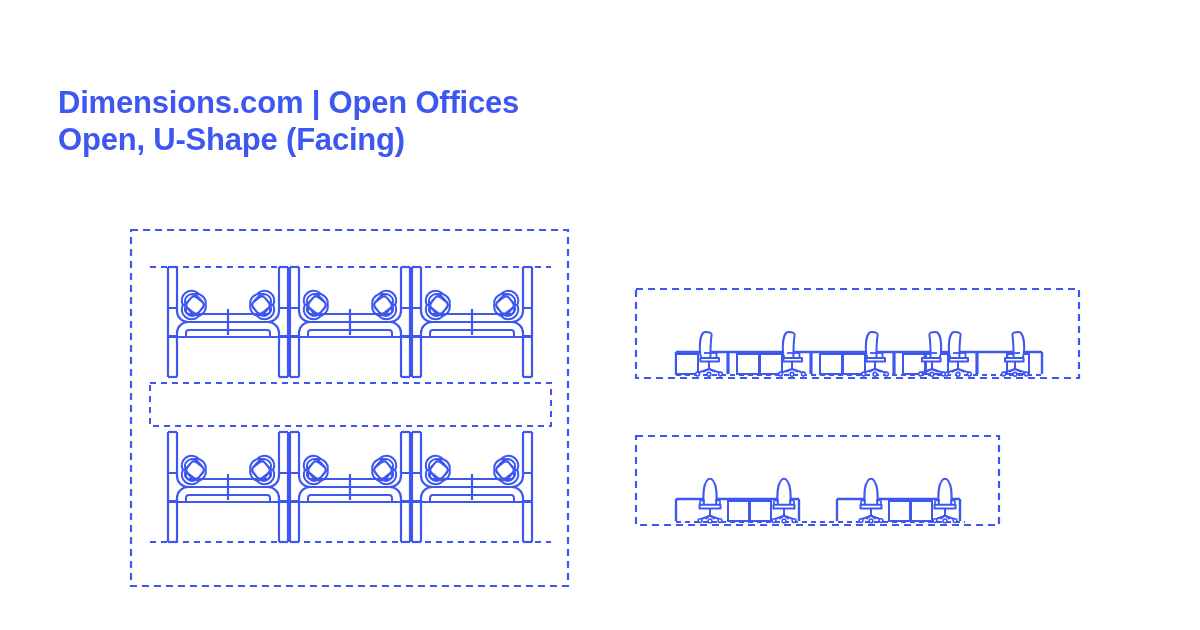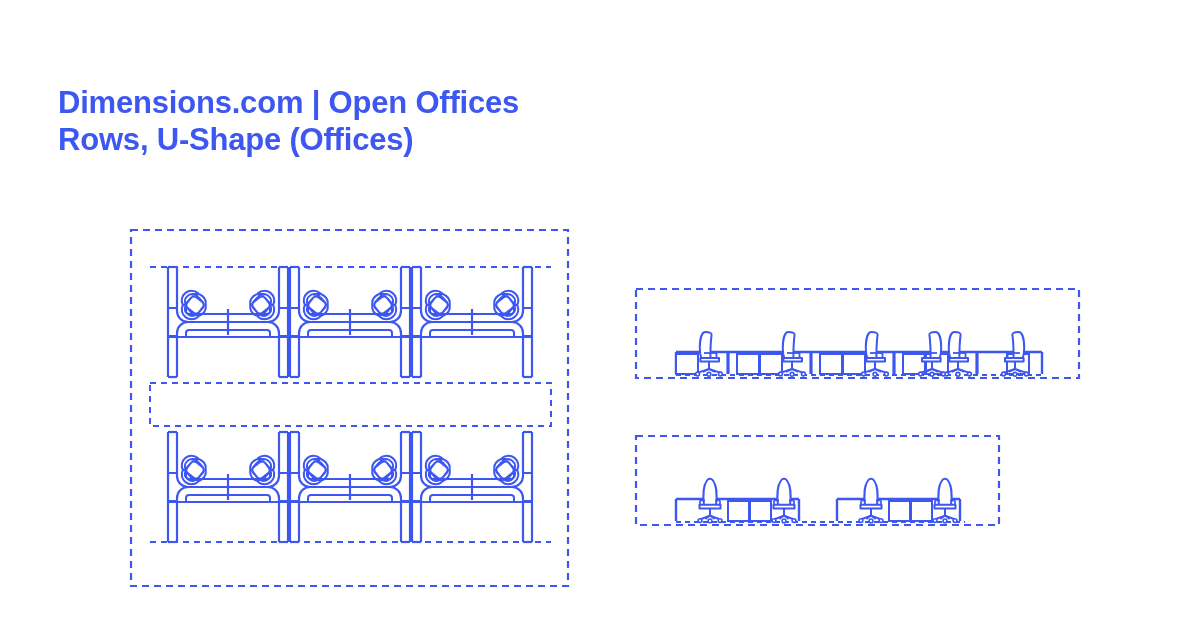--- a/index.html
+++ b/index.html
@@ -46,21 +46,21 @@
   }
   svg { display: block; }
 </style>
 </head>
 <body>
 
 <div id="page">
 
   <div id="title-block">
     <div class="title-line">Dimensions.com | Open Offices</div>
-    <div class="title-line">Rows, U-Shape (Offices)</div>
+    <div class="title-line">Open, U-Shape (Facing)</div>
   </div>
 
   <div id="drawing-canvas">
     <svg width="1200" height="630" viewBox="0 0 1200 630" xmlns="http://www.w3.org/2000/svg">
 
       <defs>
 
         <g id="plan-chair">
           <g transform="rotate(-38)">
             <rect x="-7.6" y="-7.0" width="15.2" height="14.0" rx="4.2" ry="4.2" fill="#ffffff" stroke="#3D57F0" stroke-width="2.2"></rect>

